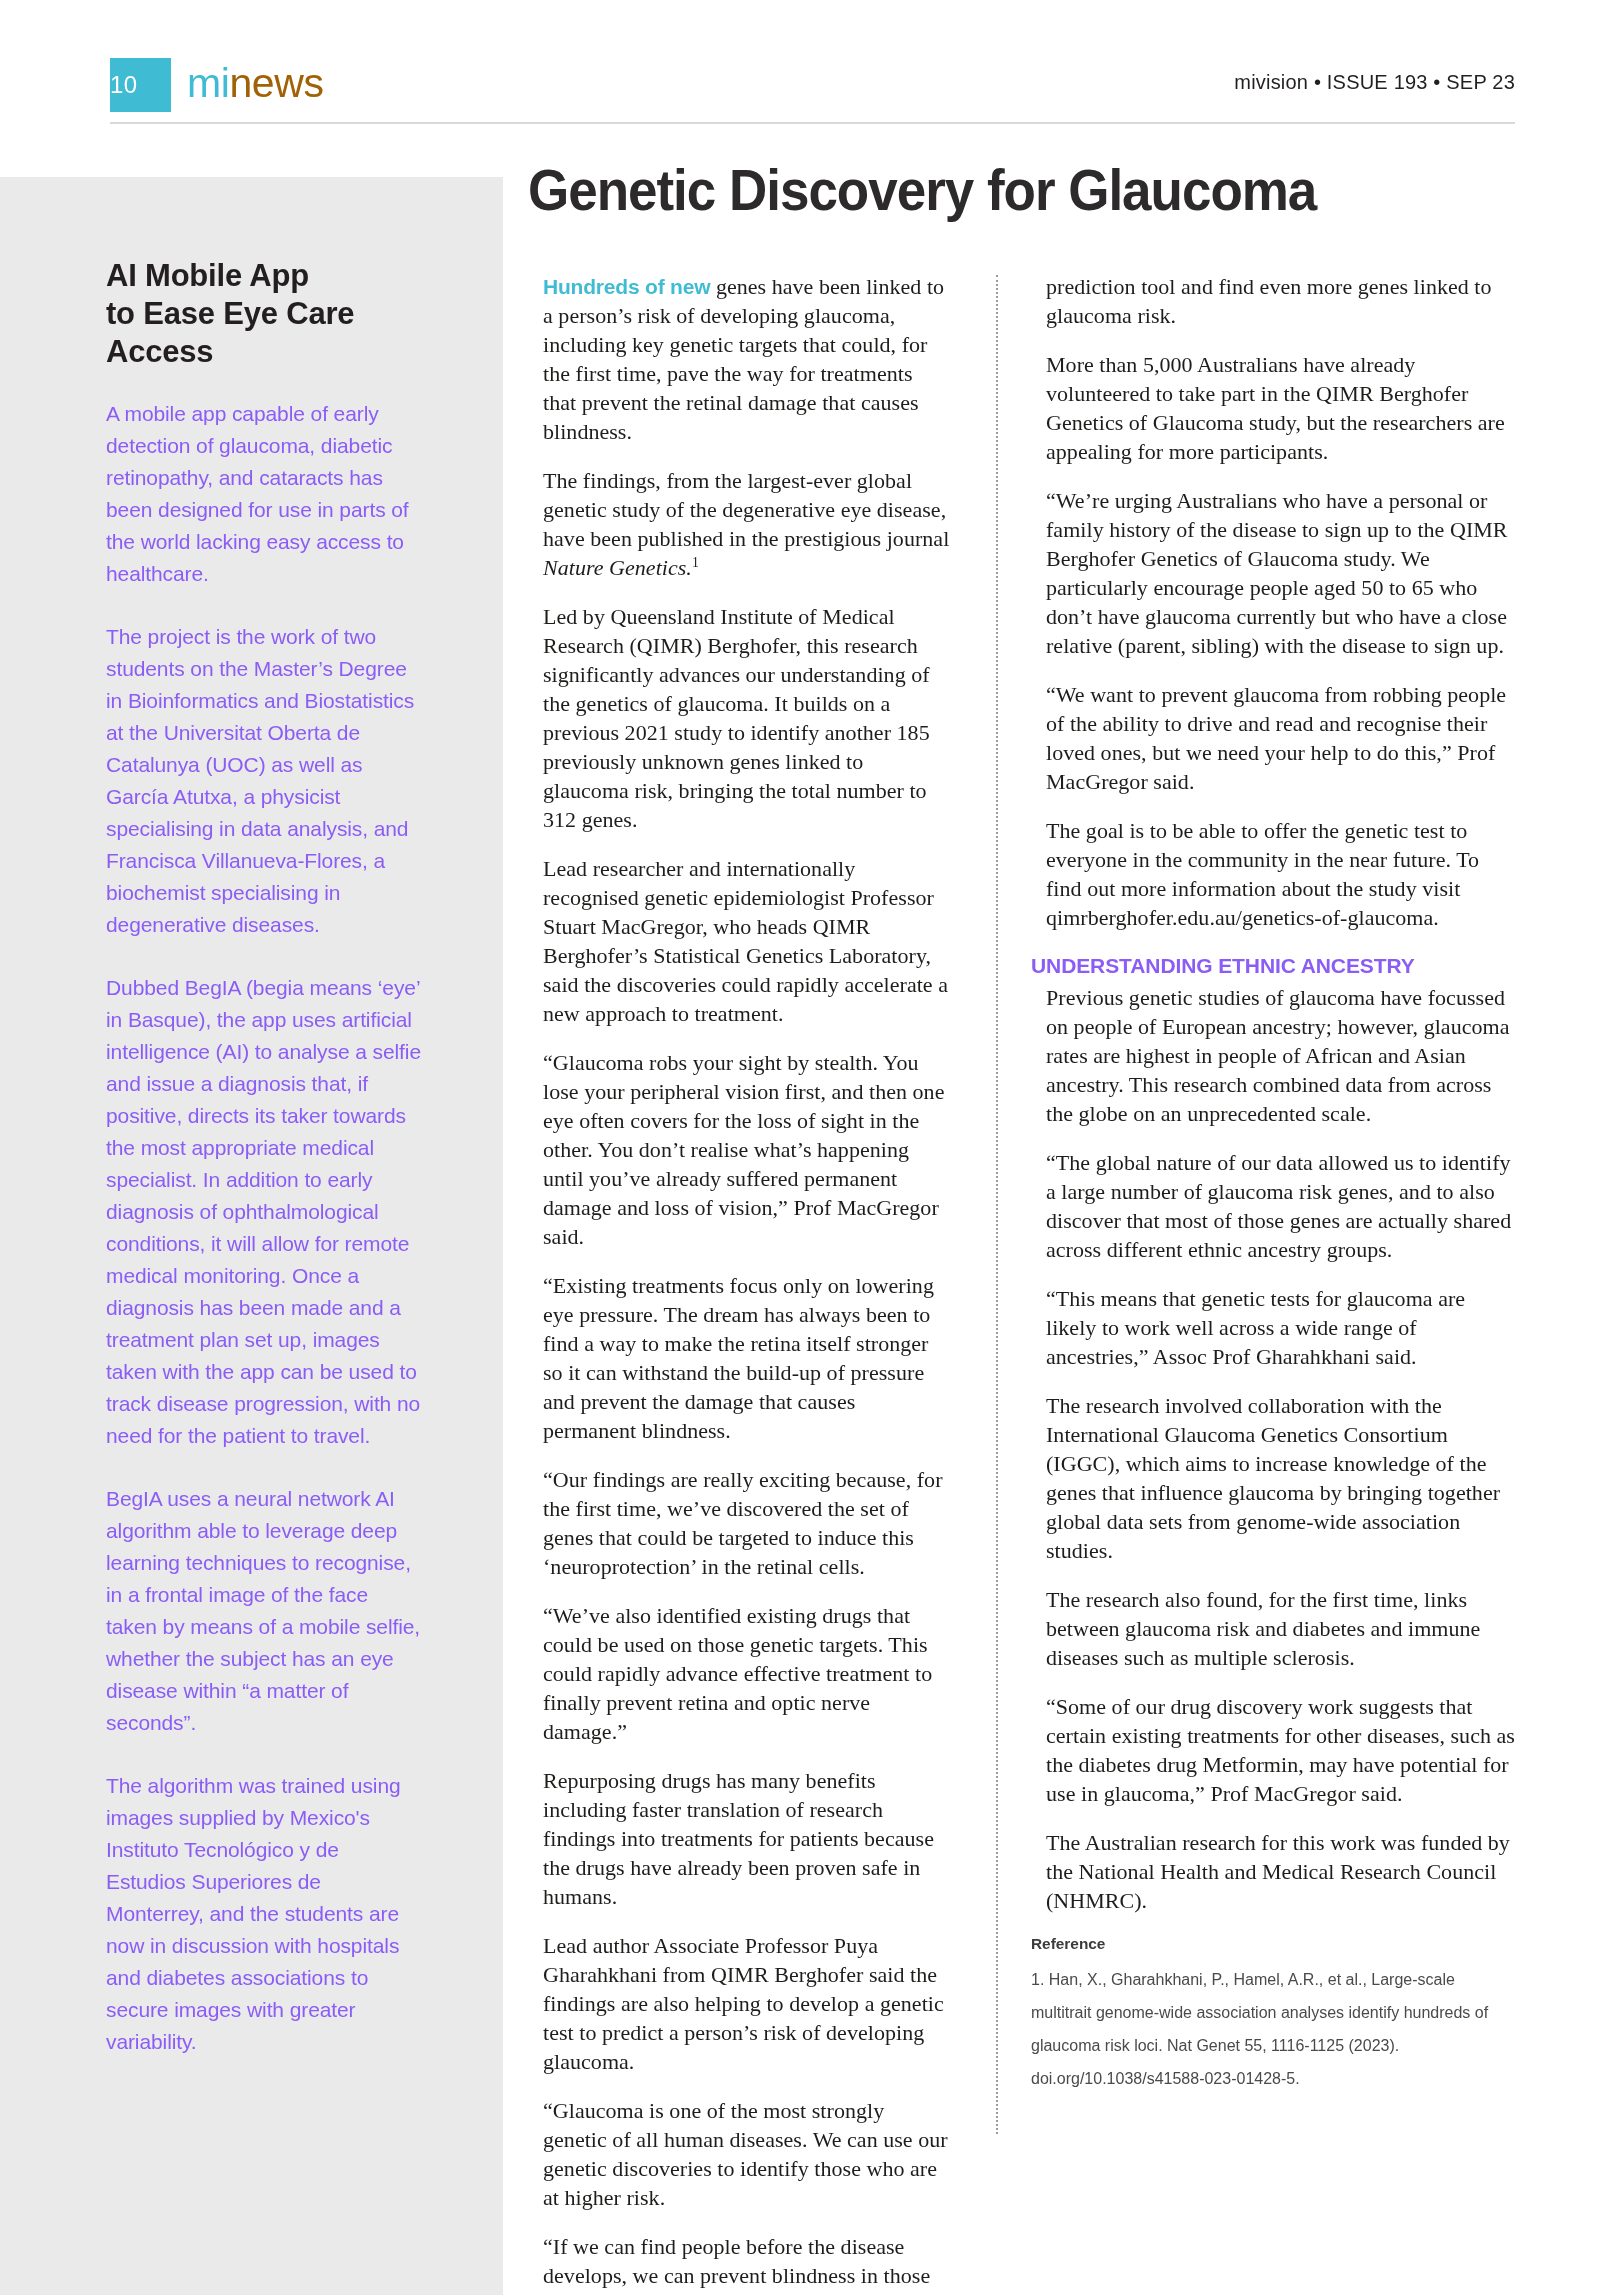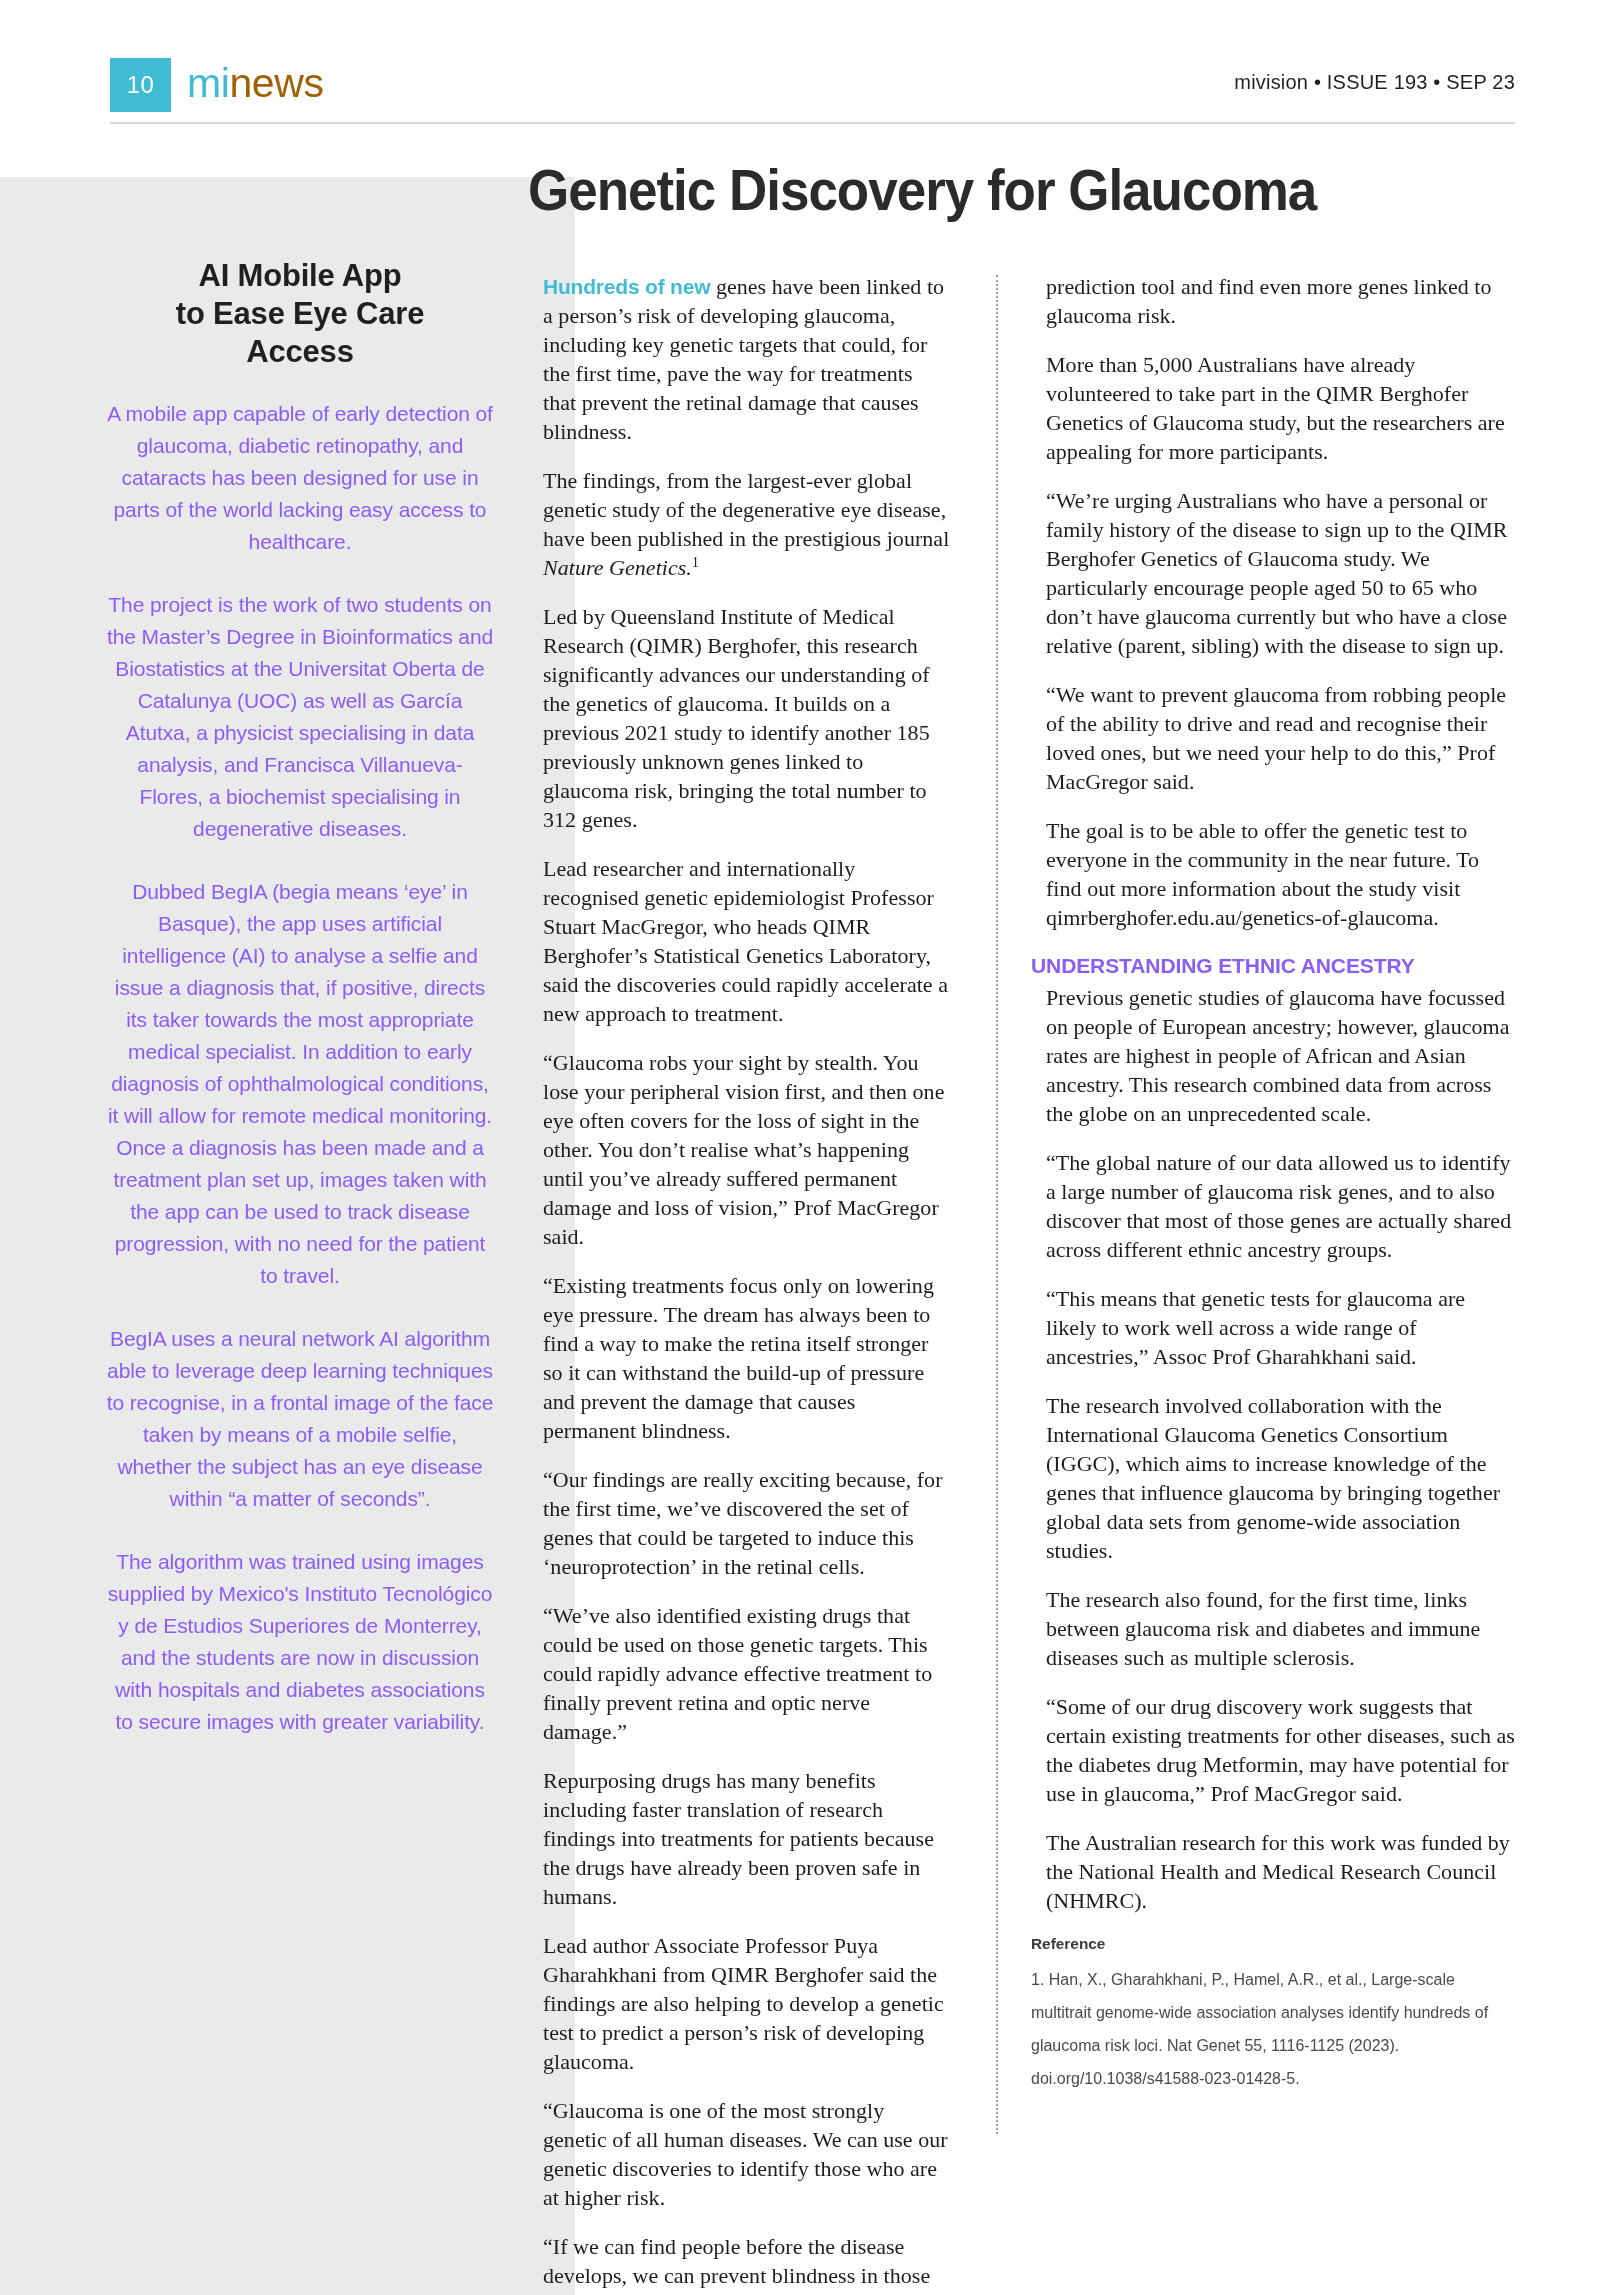--- a/index.html
+++ b/index.html
@@ -25,21 +25,21 @@
     position: absolute;
     left: 110px; top: 58px;
     width: 61px; height: 54px;
     background: #3fbcd4;
   }
   #page-number {
     color: #ffffff;
     font-size: 24px;
     font-weight: 300;
     line-height: 54px;
-    text-align: center;
+    text-align: left;
     letter-spacing: 0.4px;
   }
   #brand-wordmark {
     position: absolute;
     left: 187px; top: 58px;
     font-size: 41px;
     font-weight: 400;
     letter-spacing: -0.4px;
     line-height: 50px;
     white-space: nowrap;
@@ -59,26 +59,25 @@
     position: absolute;
     left: 110px; top: 122px;
     width: 1405px; height: 1.6px;
     background: #d9d9d9;
   }
 
   
   #sidebar {
     position: absolute;
     left: 0; top: 177px;
-    width: 575px;
+    width: 503px;
     height: 2119px;
     background: #eaeaea;
     box-sizing: border-box;
     padding: 80px 81px 0 106px;
-    text-align: center;
   }
   #sidebar-heading {
     font-size: 31px;
     font-weight: 700;
     line-height: 38px;
     color: #231f20;
     letter-spacing: -0.2px;
     margin: 0 0 27px 0;
     white-space: pre-line;
   }

